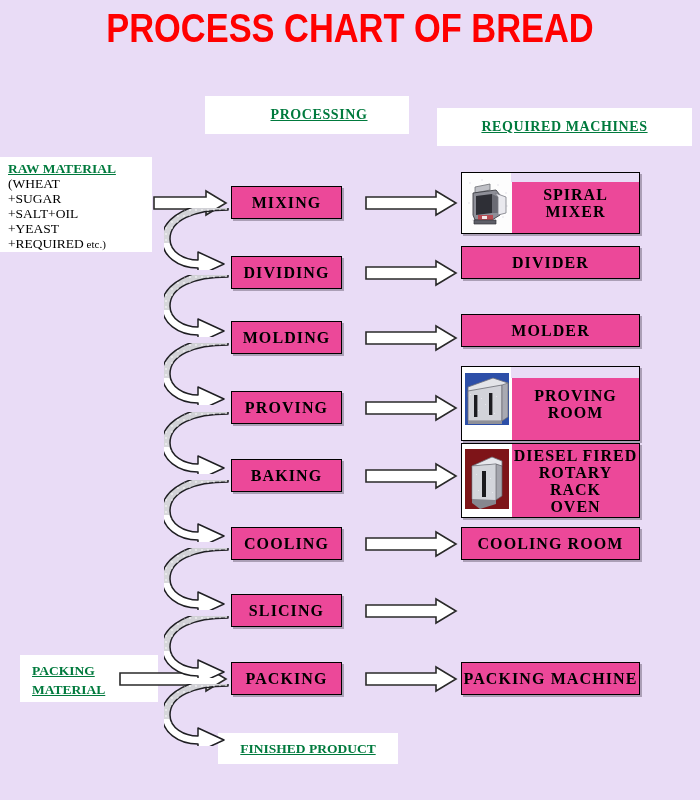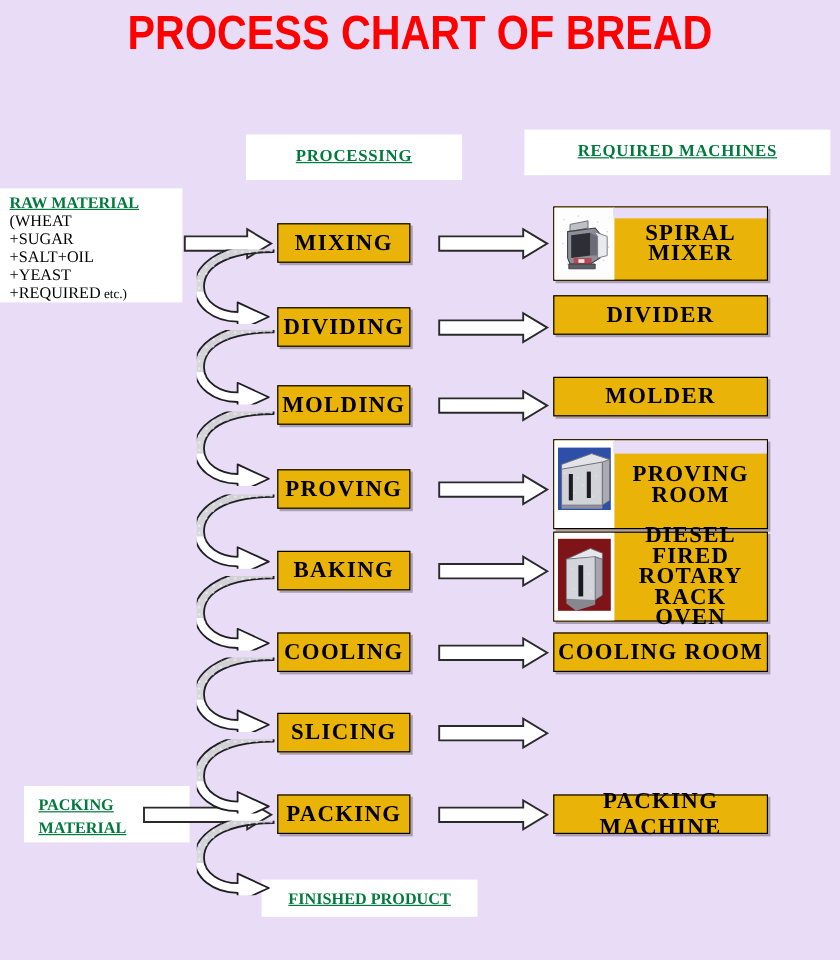--- a/index.html
+++ b/index.html
@@ -44,21 +44,21 @@
     color: #007a3d;
     font-family: "Liberation Serif", "DejaVu Serif", serif;
     font-weight: bold;
     font-size: 14px;
     letter-spacing: 0.6px;
     display: flex;
     align-items: center;
     justify-content: center;
     text-decoration: underline;
   }
-  #head-processing { left: 205px; top: 112px; width: 180px; height: 38px; }
+  #head-processing { left: 205px; top: 96px; width: 180px; height: 38px; padding-left: 24px; }
   #head-machines   { left: 437px; top: 108px; width: 255px; height: 38px; }
 
   
   .panel {
     position: absolute;
     background: #ffffff;
     box-sizing: border-box;
   }
   .panel .ghead {
     color: #007a3d;
@@ -90,31 +90,31 @@
 
   #finished-product {
     left: 218px; top: 733px; width: 180px; height: 31px;
     display: flex; align-items: center; justify-content: center;
     font-size: 13.5px;
   }
 
   
   .box {
     position: absolute;
-    background: #eab308;
+    background: #ec4899;
     border: 1.6px solid #000000;
     box-shadow: 2px 2px 0 0 rgba(120,110,130,0.55);
     box-sizing: border-box;
     display: flex;
     align-items: center;
     justify-content: center;
     text-align: center;
     font-family: "Liberation Serif", "DejaVu Serif", serif;
     font-weight: bold;
-    font-size: 19px;
+    font-size: 16px;
     letter-spacing: 1.1px;
     color: #000000;
   }
   .proc-box { left: 231px; width: 111px; height: 33px; }
   .mach-box { left: 461px; width: 179px; height: 33px; }
   .mach-box.tall { height: 62px; }
   .mach-box.tall2 { height: 75px; }
 
   .mach-box.with-img { justify-content: flex-start; padding-left: 0; }
   .mach-box.with-img .mlabel {

